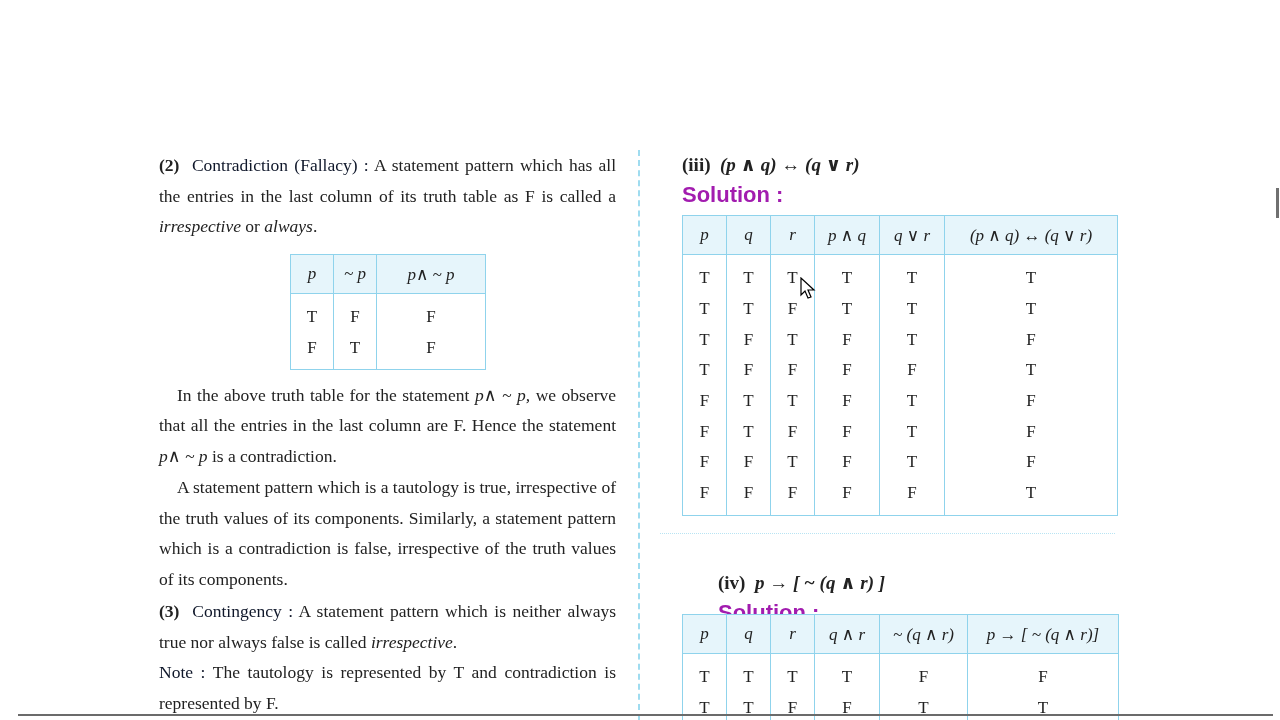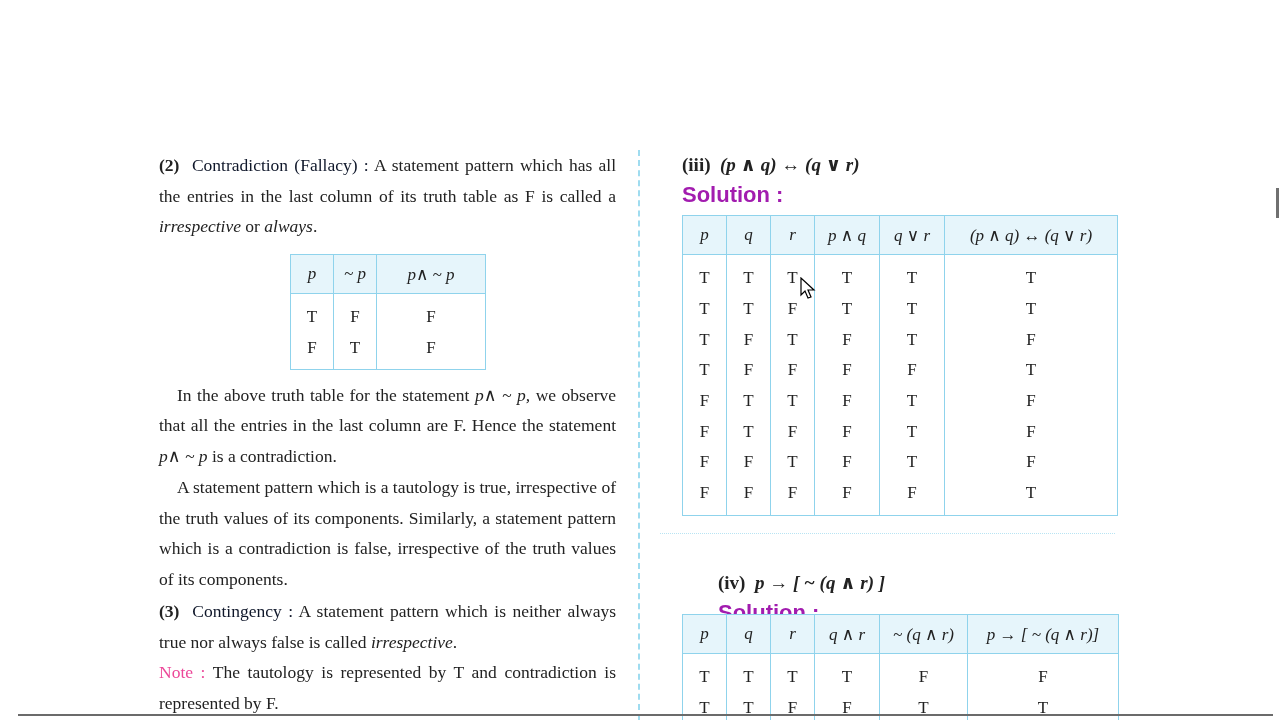--- a/index.html
+++ b/index.html
@@ -6,21 +6,21 @@
   body {
     width:1280px; height:720px; overflow:hidden; background:#ffffff;
     font-family:"Liberation Serif","DejaVu Serif",serif; color:#222;
     position:relative;
   }
   .page { position:absolute; left:0; top:0; width:1280px; height:720px; }
   .left-col { position:absolute; left:159px; top:150px; width:457px; }
   .para { font-size:17.5px; line-height:30.5px; margin:0; text-align:justify; }
   .indent { text-indent:18px; }
   .num { font-weight:bold; }
-  .cyan { color:#ec4899; }
+  .cyan { color:#0f172a; }
   .cyan-bold { color:#0f172a; font-weight:normal; }
   i, .it { font-style:italic; }
   .divider {
     position:absolute; left:638px; top:150px; width:0; height:570px;
     border-left:2px dashed #9fdcf0;
   }
   table.tt { border-collapse:collapse; font-size:17px; }
   table.tt th {
     background:#e6f5fb; font-weight:normal; font-style:italic;
     border:1.5px solid #8fd3ec; height:38px; padding:0 6px;

